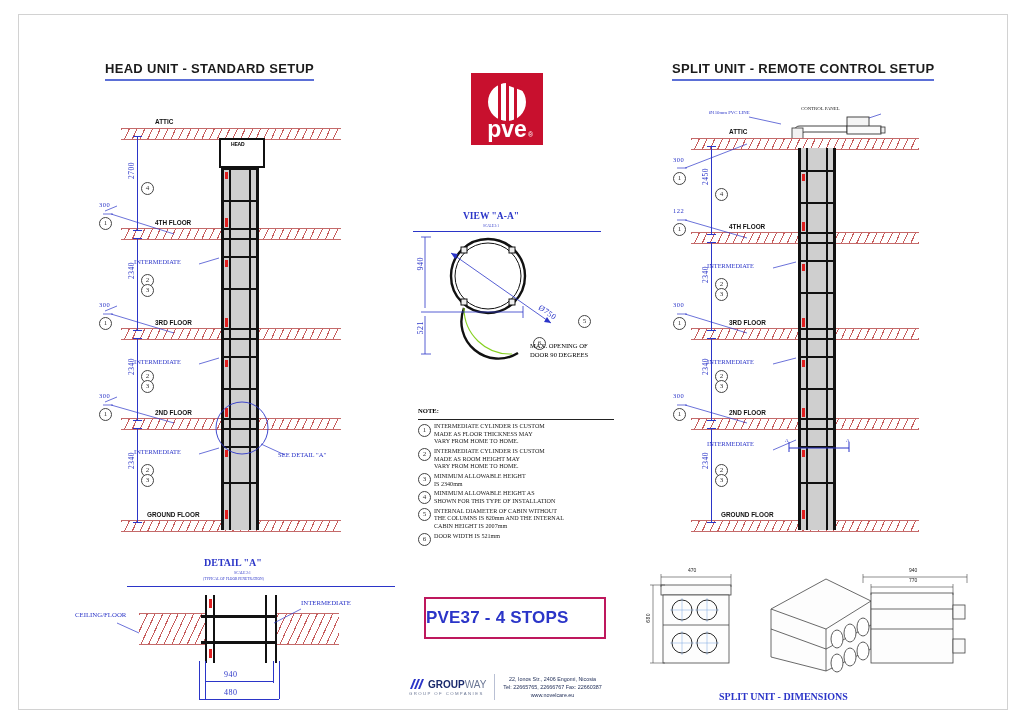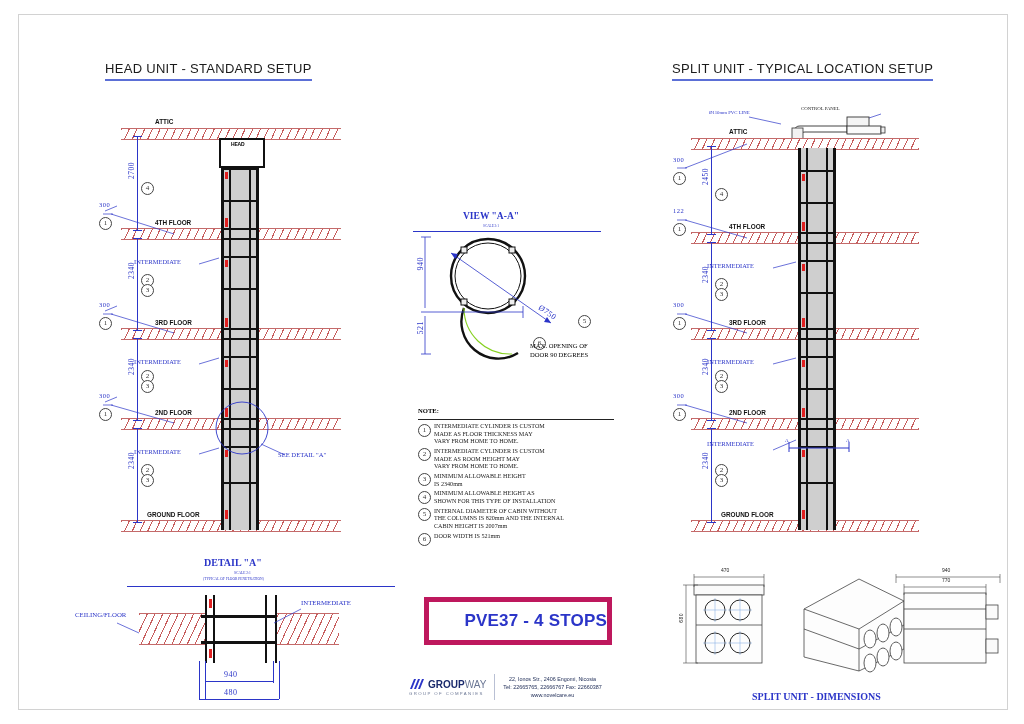--- a/index.html
+++ b/index.html
@@ -1,21 +1,21 @@
 <!DOCTYPE html>
 <html><head>
 <meta charset="utf-8">
 <style>
   html,body{margin:0;padding:0;background:#ffffff;}
   body{width:1024px;height:724px;position:relative;overflow:hidden;
        font-family:"Liberation Serif",serif;color:#000;}
   #sheet{position:absolute;left:18px;top:14px;width:988px;height:694px;
          border:1px solid #d2d2d2;background:#fff;}
   .abs{position:absolute;}
-  .ttl{font-family:"Liberation Sans",sans-serif;font-weight:400;letter-spacing:.3px;color:#1b1b1b;}
+  .ttl{font-family:"Liberation Sans",sans-serif;font-weight:700;letter-spacing:.3px;color:#1b1b1b;}
   .ttl-ul{border-bottom:2px solid #5b6fd6;padding-bottom:3px;}
   .bluetxt{color:#2b35c8;font-family:"Liberation Serif",serif;}
   .blk-s{font-family:"Liberation Sans",sans-serif;font-weight:700;color:#111;}
   .dimv{color:#2b35c8;font-family:"Liberation Serif",serif;
         writing-mode:vertical-rl;transform:rotate(180deg);letter-spacing:.5px;}
   .dimh{color:#2b35c8;font-family:"Liberation Serif",serif;letter-spacing:.5px;}
   .bub{display:inline-flex;align-items:center;justify-content:center;
        width:11px;height:11px;border:1px solid #444;border-radius:50%;
        font-size:7px;line-height:1;color:#333;background:#fff;font-family:"Liberation Serif",serif;}
   .slab{position:absolute;background:#fff;border-top:1px solid #c46a6a;border-bottom:1px solid #c46a6a;
@@ -164,20 +164,35 @@
     <div class="vline" style="left:126px;top:108px;height:38px;"></div>
     <div class="vline" style="left:194px;top:108px;height:22px;"></div>
     <div class="vline" style="left:120px;top:108px;height:38px;"></div>
     <div class="vline" style="left:200px;top:108px;height:38px;"></div>
     <div class="hline" style="left:126px;top:128px;width:68px;"></div>
     <div class="hline" style="left:120px;top:146px;width:80px;"></div>
     <div class="abs dimh" style="left:145px;top:117px;font-size:8px;">940</div>
     <div class="abs dimh" style="left:145px;top:135px;font-size:8px;">480</div>
   </div>
 
+  <div class="abs" style="left:452px;top:58px;width:72px;height:72px;background:#c8102e;">
+    <svg width="72" height="72" viewBox="0 0 72 72">
+      <g fill="#ffffff">
+        <path d="M36 10 a19 19 0 0 0 0 38 a19 19 0 0 0 0 -38 z" fill="#ffffff"></path>
+      </g>
+      <g fill="#c8102e">
+        <rect x="27" y="10" width="3" height="38"></rect>
+        <rect x="35" y="10" width="3" height="38"></rect>
+        <rect x="43" y="10" width="3" height="38"></rect>
+        <path d="M36 8 L52 14 L52 18 L36 12 Z"></path>
+      </g>
+      <text x="36" y="64" font-family="Liberation Sans, sans-serif" font-size="23" font-weight="700" fill="#ffffff" text-anchor="middle">pve</text>
+      <text x="57" y="64" font-family="Liberation Sans, sans-serif" font-size="7" fill="#ffffff">®</text>
+    </svg>
+  </div>
 
   <div class="abs" style="left:392px;top:196px;width:230px;height:160px;">
     <div class="abs bluetxt" style="left:52px;top:0px;font-size:9.5px;font-weight:700;">VIEW "A-A"</div>
     <div class="abs bluetxt" style="left:72px;top:13px;font-size:3.4px;">SCALE 2:1</div>
     <div class="hline" style="left:2px;top:20px;width:188px;"></div>
 
     <svg class="abs" style="left:0;top:0;width:230px;height:160px;">
 
       <circle cx="77" cy="65" r="37" fill="none" stroke="#111" stroke-width="2.4"></circle>
       <circle cx="77" cy="65" r="33" fill="none" stroke="#111" stroke-width="1"></circle>
@@ -256,21 +271,21 @@
         </div>
         <div style="display: flex; align-items: flex-start; margin-bottom: 2.2px;">
           <span class="bub" style="margin-right: 3px; flex: 0 0 auto; margin-top: 0.5px;">6</span>
           <div class="noteline">
             <div>DOOR WIDTH IS 521mm</div>
           </div>
         </div>
       </div>
   </div>
 
-  <div class="abs" style="left:405px;top:582px;width:178px;height:38px;border:5px solid #be185d;display:flex;align-items:center;justify-content:flex-end;">
+  <div class="abs" style="left:405px;top:582px;width:178px;height:38px;border:2px solid #be185d;display:flex;align-items:center;justify-content:flex-start;">
     <span style="font-family:'Liberation Sans',sans-serif;font-size:17px;font-weight:700;color:#2b35c8;letter-spacing:.2px;">PVE37 - 4 STOPS</span>
   </div>
 
   <div class="abs" style="left:390px;top:655px;width:230px;height:34px;display:flex;align-items:center;">
     <div style="display:flex;flex-direction:column;">
       <div style="display:flex;align-items:center;">
         <svg width="16" height="12" viewBox="0 0 16 12" style="margin-right:3px;">
           <path d="M1 11 L5 1 L7 1 L3 11 Z" fill="#2b35c8"></path>
           <path d="M5 11 L9 1 L11 1 L7 11 Z" fill="#2b35c8"></path>
           <path d="M9 11 L13 1 L15 1 L11 11 Z" fill="#2b35c8"></path>
@@ -281,21 +296,21 @@
       <div style="font-family:'Liberation Sans',sans-serif;font-size:4.3px;letter-spacing:1.4px;color:#6a7694;margin-top:1px;">GROUP OF COMPANIES</div>
     </div>
     <div style="width:1px;height:26px;background:#b9c0d4;margin:0 8px;"></div>
     <div style="display:flex;flex-direction:column;align-items:center;line-height:8px;">
       <div style="font-family:'Liberation Sans',sans-serif;font-size:5.4px;color:#1c2a55;">22, Ionos Str., 2406 Engomi, Nicosia</div>
       <div style="font-family:'Liberation Sans',sans-serif;font-size:5.4px;color:#1c2a55;">Tel: 22665765, 22666767    Fax: 22660387</div>
       <div style="font-family:'Liberation Sans',sans-serif;font-size:5.4px;color:#1c2a55;">www.novelcare.eu</div>
     </div>
   </div>
 
-  <div class="abs ttl ttl-ul" style="left:653px;top:46px;font-size:13px;">SPLIT UNIT - TYPICAL LOCATION SETUP</div>
+  <div class="abs ttl ttl-ul" style="left:653px;top:46px;font-size:13px;">SPLIT UNIT - REMOTE CONTROL SETUP</div>
 
   <div class="abs" style="left:630px;top:95px;width:340px;height:440px;">
 
     <svg class="abs" style="left:0;top:0;width:340px;height:60px;">
       <line x1="100" y1="7" x2="132" y2="14" stroke="#2b35c8" stroke-width="0.7"></line>
       <line x1="232" y1="4" x2="208" y2="12" stroke="#2b35c8" stroke-width="0.7"></line>
 
       <path d="M146 30 L146 20 Q146 16 151 16 L198 16" fill="none" stroke="#444" stroke-width="1"></path>
       <path d="M153 30 L153 23 Q153 22 156 22 L198 22" fill="none" stroke="#444" stroke-width="1"></path>
       <rect x="143" y="18" width="11" height="14" fill="#f2f2f2" stroke="#444" stroke-width="0.9"></rect>
@@ -402,21 +417,21 @@
     <div class="abs dimh" style="left:24px;top:282px;font-size:6.5px;">300</div>
     <div class="abs" style="left:24px;top:292px;"><span class="bub">1</span></div>
 
     <div class="abs bluetxt" style="left:58px;top:152px;font-size:6.4px;">INTERMEDIATE</div>
     <div class="abs bluetxt" style="left:58px;top:248px;font-size:6.4px;">INTERMEDIATE</div>
     <div class="abs bluetxt" style="left:58px;top:330px;font-size:6.4px;">INTERMEDIATE</div>
     <div class="abs bluetxt" style="left:136px;top:328px;font-size:5px;">A</div>
     <div class="abs bluetxt" style="left:197px;top:328px;font-size:5px;">A</div>
   </div>
 
-  <div class="abs" style="left:655px;top:548px;width:330px;height:150px;">
+  <div class="abs" style="left:622px;top:548px;width:330px;height:150px;">
 
     <svg class="abs" style="left:0;top:0;width:120px;height:120px;">
       <rect x="20" y="22" width="70" height="10" fill="#fafafa" stroke="#444" stroke-width="0.8"></rect>
       <rect x="22" y="32" width="66" height="68" fill="#fdfdfd" stroke="#444" stroke-width="0.8"></rect>
       <line x1="22" y1="62" x2="88" y2="62" stroke="#444" stroke-width="0.8"></line>
       <circle cx="41" cy="47" r="10" fill="none" stroke="#111" stroke-width="0.9"></circle>
       <circle cx="66" cy="47" r="10" fill="none" stroke="#111" stroke-width="0.9"></circle>
       <circle cx="41" cy="80" r="10" fill="none" stroke="#111" stroke-width="0.9"></circle>
       <circle cx="66" cy="80" r="10" fill="none" stroke="#111" stroke-width="0.9"></circle>
       <line x1="29" y1="47" x2="53" y2="47" stroke="#7aa7e0" stroke-width="0.5"></line>

